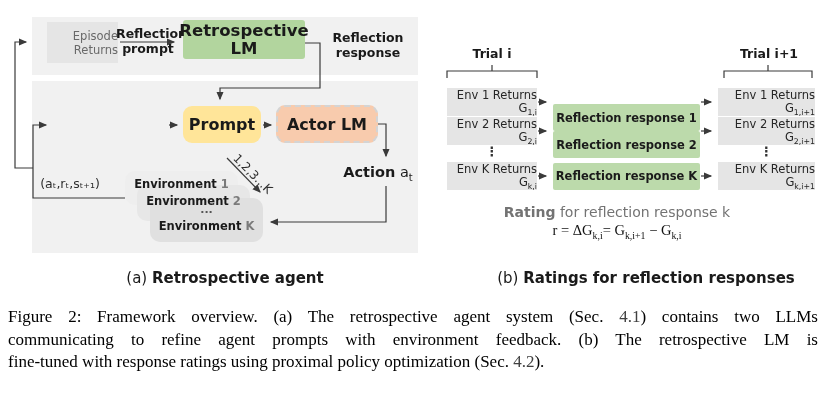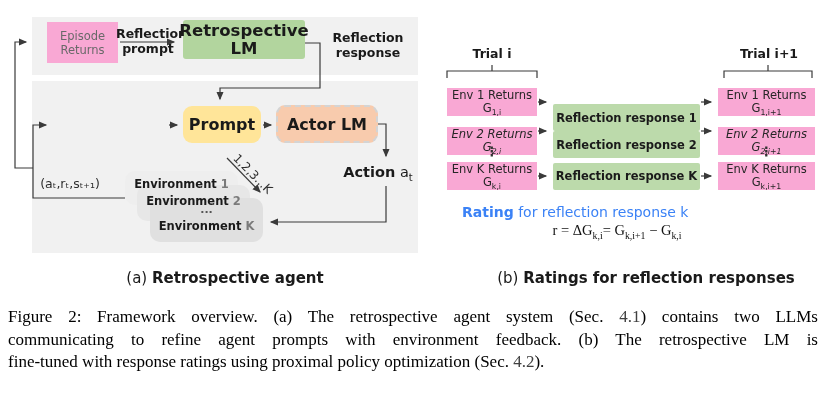--- a/index.html
+++ b/index.html
@@ -2,21 +2,21 @@
 <html><head>
 <meta charset="utf-8">
 <style>
   html,body{margin:0;padding:0;background:#ffffff;}
   #stage{
     position:relative;width:825px;height:405px;background:#ffffff;overflow:hidden;
     font-family:"DejaVu Sans","Liberation Sans",sans-serif;color:#1a1a1a;
   }
   .abs{position:absolute;}
   .panel{background:#f1f1f1;}
-  .graybox{background:#f9a8d4;display:flex;flex-direction:column;align-items:center;justify-content:center;text-align:center;}
+  .graybox{background:#e5e5e5;display:flex;flex-direction:column;align-items:flex-end;justify-content:center;text-align:center;}
   .roundbox{display:flex;flex-direction:column;align-items:center;justify-content:center;text-align:center;font-weight:bold;}
   .lbl{text-align:center;}
   .bold{font-weight:bold;}
   sub{font-size:0.68em;line-height:0;}
   
   #episode-returns{left:47px;top:22px;width:71px;height:41px;font-size:11.5px;line-height:14px;color:#696969;}
   #reflection-prompt{left:116px;top:26px;width:64px;font-size:12.5px;line-height:15px;font-weight:bold;}
   #retrospective-lm{left:183px;top:20px;width:122px;height:39px;border-radius:3px;background:#b2d59e;font-size:16.5px;line-height:18px;}
   #reflection-response{left:328px;top:30px;width:80px;font-size:12.5px;line-height:15px;font-weight:bold;}
   #trajectory{left:53px;top:101px;width:115px;height:44px;}
@@ -40,27 +40,27 @@
   .fig-sub-caption{font-size:15px;text-align:center;}
   #caption-a{left:32px;top:269px;width:386px;}
   #caption-b{left:460px;top:269px;width:372px;}
   
   .trial-label{font-size:12.5px;font-weight:bold;text-align:center;}
   #trial-left{left:447px;top:46px;width:90px;}
   #trial-right{left:724px;top:46px;width:90px;}
   .envcol{font-size:11.5px;line-height:13.5px;color:#262626;}
   .col-left{left:447px;width:90px;height:28px;}
   .col-right{left:718px;width:97px;height:28px;}
-  .row-1{top:88px;}  .row-2{top:127px;font-style:italic;}  .row-3{top:162px;}
+  .row-1{top:88px;}  .row-2{top:117px;}  .row-3{top:162px;}
   .greenrow{left:553px;width:147px;height:27px;border-radius:2px;background:#bcdaab;font-size:11.5px;}
   .grow-1{top:104px;} .grow-2{top:131px;} .grow-3{top:162.5px;}
   .vdots{font-size:13px;font-weight:bold;color:#333;text-align:center;}
   #vdots-left{left:447px;top:144px;width:90px;}
   #vdots-right{left:718px;top:144px;width:97px;}
-  #rating-line{left:462px;top:204px;width:310px;font-size:14px;text-align:left;color:#3b82f6;}
+  #rating-line{left:462px;top:204px;width:310px;font-size:14px;text-align:center;color:#737373;}
   #formula-line{left:462px;top:222px;width:310px;font-size:14.5px;text-align:center;font-family:"Liberation Serif","DejaVu Serif",serif;color:#111;}
   
   #figure-caption{left:8px;top:306px;width:810px;font-family:"Liberation Serif","DejaVu Serif",serif;font-size:17px;line-height:22.5px;color:#000;}
   .cap-line-just{text-align:justify;text-align-last:justify;}
   .seclink{color:#404040;cursor:pointer;}
   #connectors{left:0;top:0;width:825px;height:405px;pointer-events:none;}
 </style>
 </head>
 <body>
 

